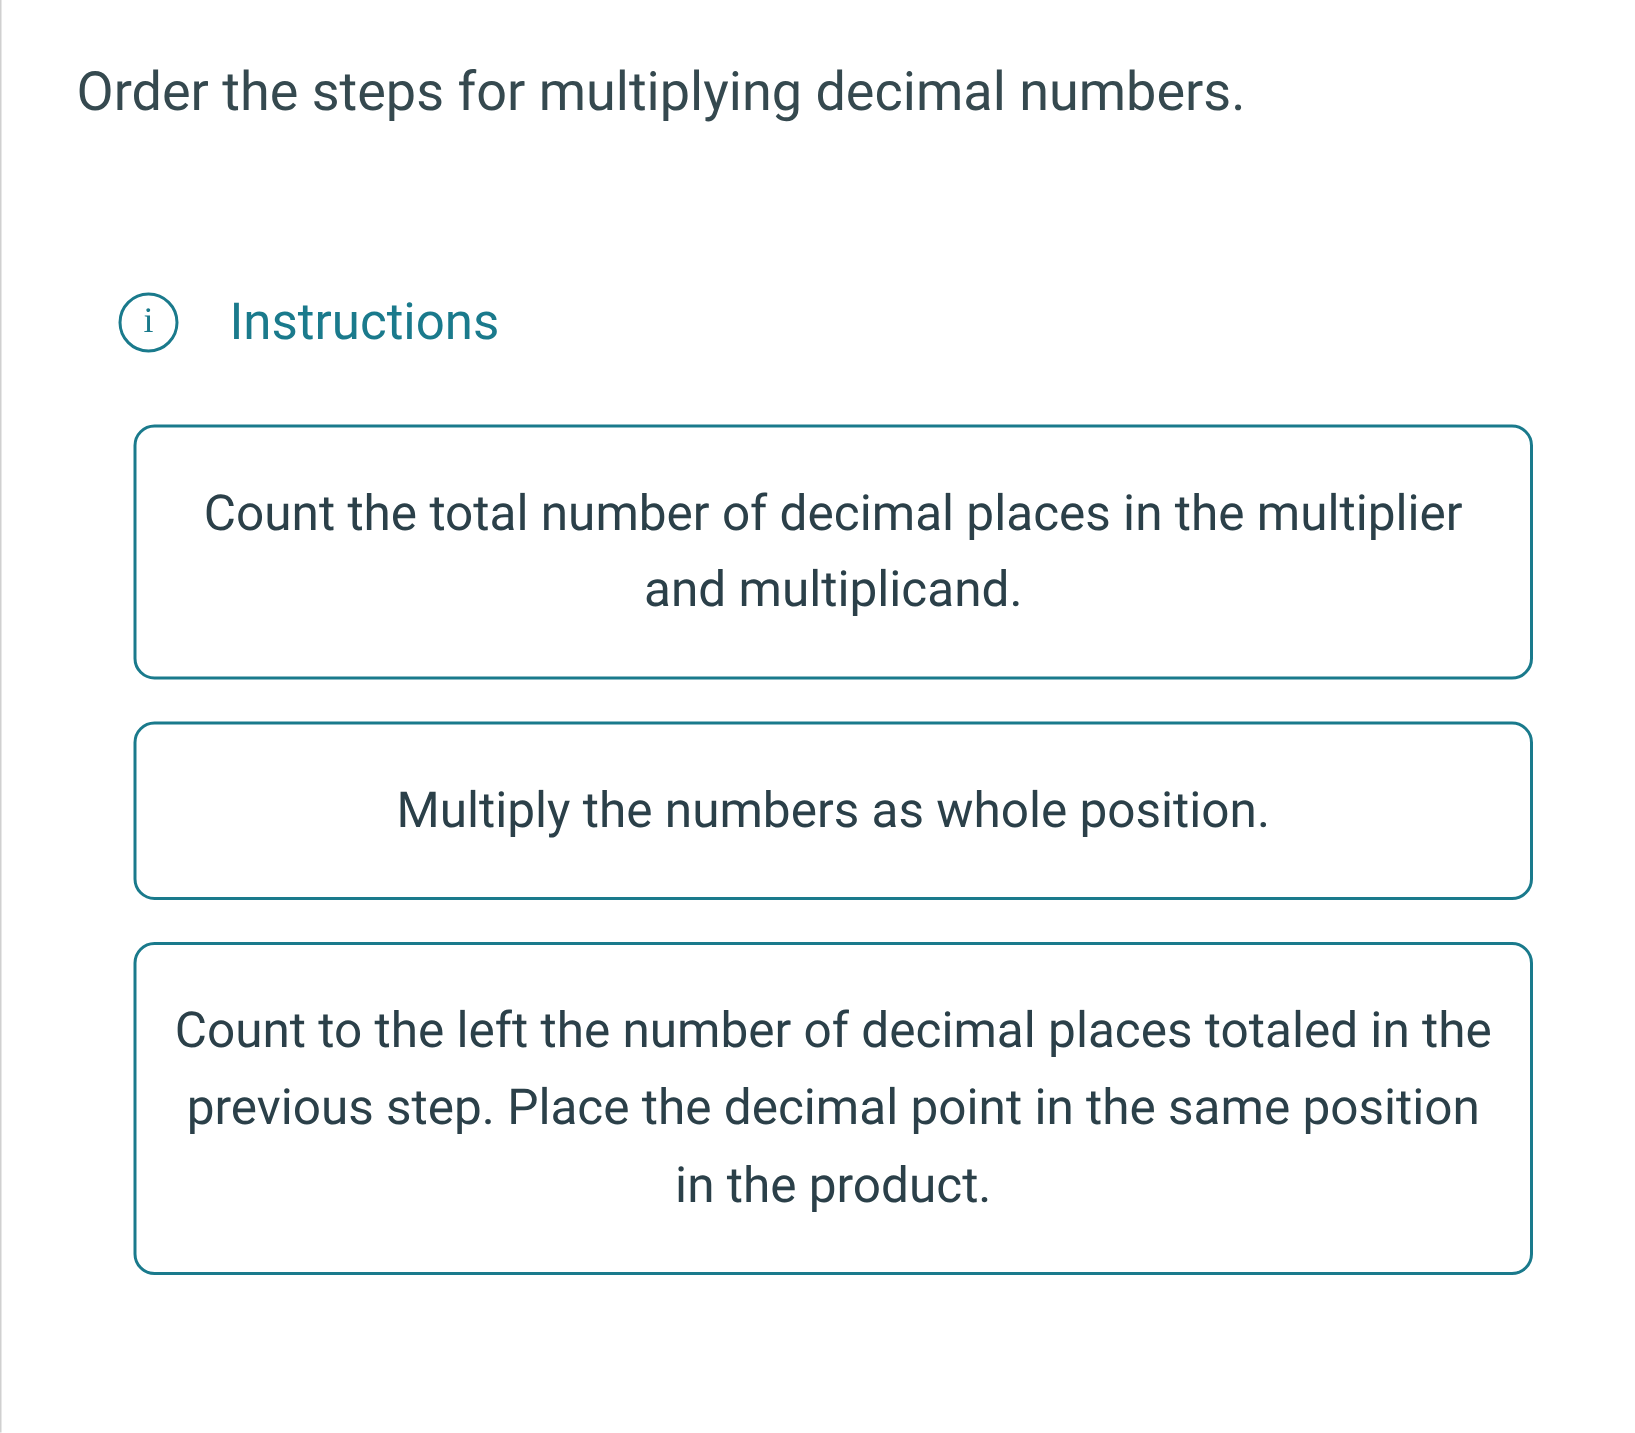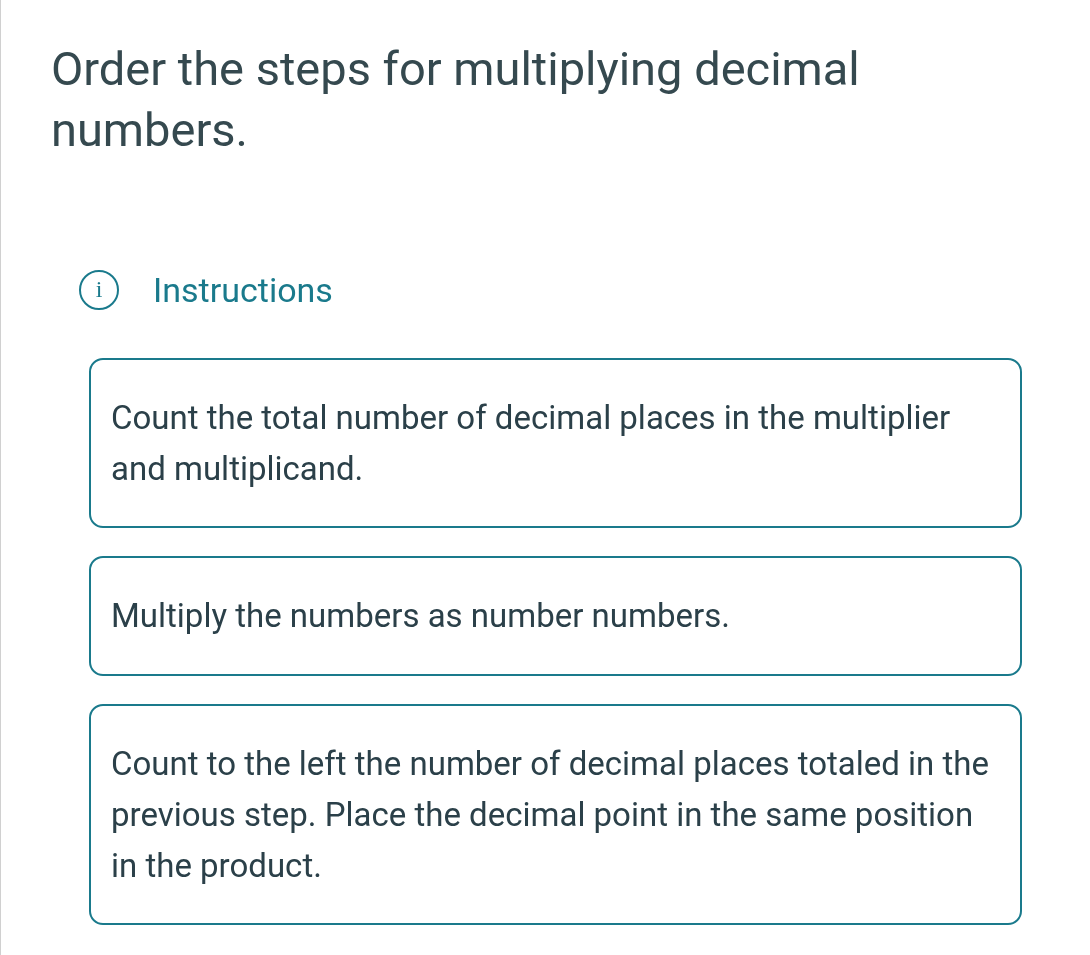--- a/index.html
+++ b/index.html
@@ -12,21 +12,21 @@
       background: #ffffff;
       width: 1090px;
       height: 955px;
       padding: 0;
       border-left: 1px solid #d0d0d0;
     }
     .container {
       padding: 38px 50px 0 50px;
     }
     .question-text {
-      font-size: 47px;
+      font-size: 36px;
       color: #35494f;
       font-weight: 400;
       line-height: 1.3;
       margin-bottom: 110px;
     }
     .instructions-row {
       display: flex;
       align-items: center;
       gap: 18px;
       margin-left: 28px;
@@ -60,21 +60,21 @@
     .steps-wrap {
       display: flex;
       flex-direction: column;
       gap: 28px;
       padding: 0 18px 0 14px;
     }
     .step-card {
       border: 2px solid #1a7a8c;
       border-radius: 14px;
       padding: 32px 20px;
-      text-align: left;
+      text-align: center;
       font-size: 33px;
       color: #2b4049;
       line-height: 1.55;
       font-weight: 400;
       cursor: grab;
       background: #ffffff;
       margin-left: 24px;
     }
   </style>
 </head>
@@ -85,16 +85,16 @@
 
   <div class="instructions-row">
     <div class="info-icon-wrap">
       <span class="info-icon-glyph">i</span>
     </div>
     <span class="instructions-label">Instructions</span>
   </div>
 
   <div class="steps-wrap">
     <div class="step-card">Count the total number of decimal places in the multiplier and multiplicand.</div>
-    <div class="step-card">Multiply the numbers as number numbers.</div>
+    <div class="step-card">Multiply the numbers as whole position.</div>
     <div class="step-card">Count to the left the number of decimal places totaled in the previous step. Place the decimal point in the same position in the product.</div>
   </div>
 </div>
 
 </body></html>

